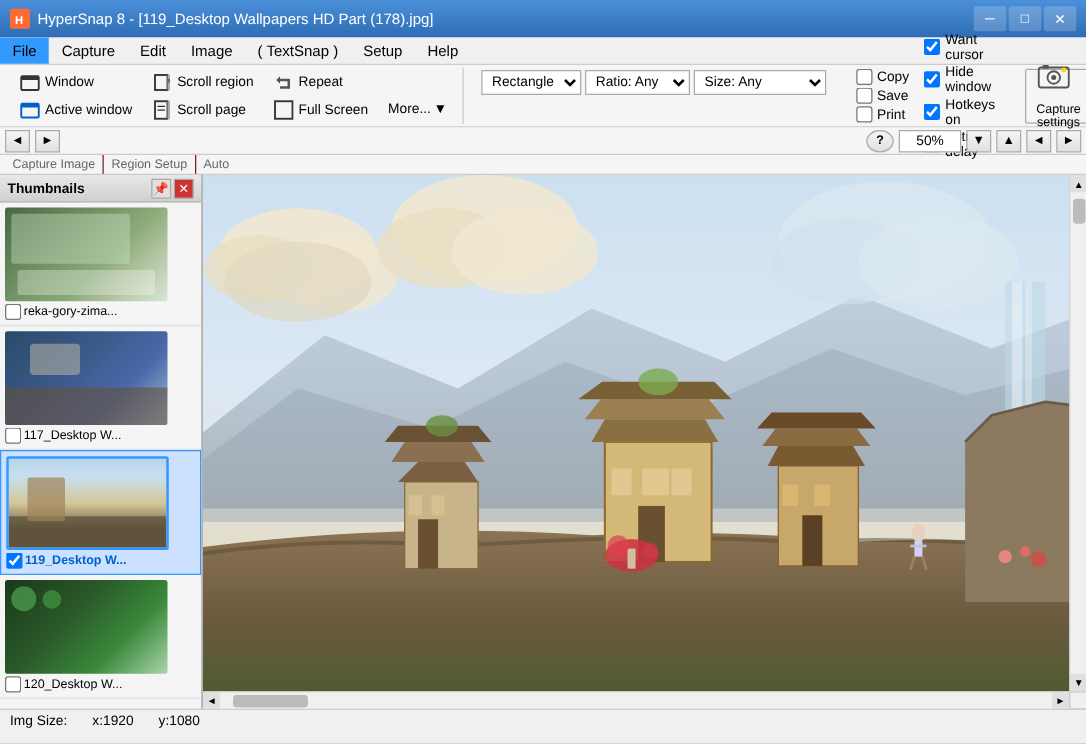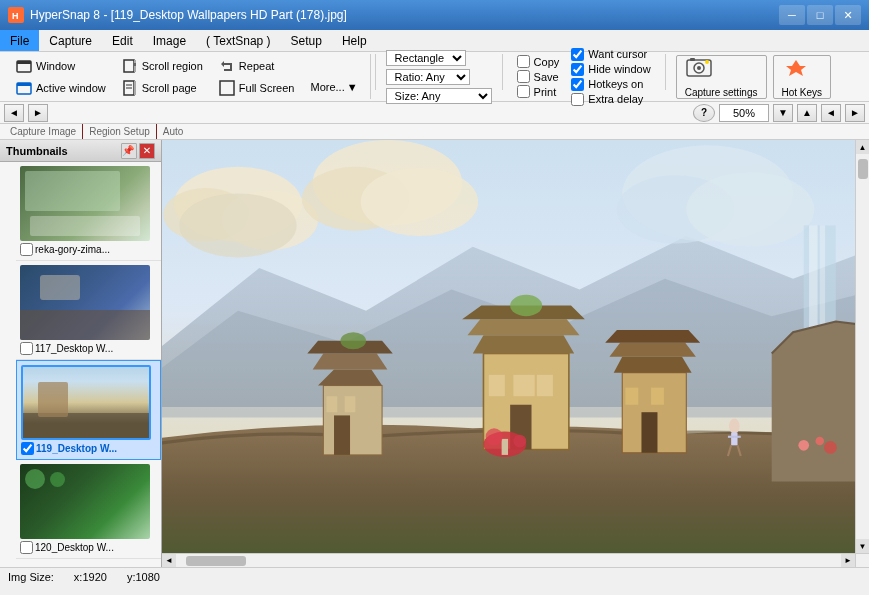--- a/index.html
+++ b/index.html
@@ -203,21 +203,20 @@
       cursor: pointer;
       font-size: 10px;
       display: flex; align-items: center; justify-content: center;
       border-radius: 1px;
     }
     .thumb-ctrl-btn.close-btn { background: #cc3333; color: white; }
 
     .thumbnails-list {
       overflow-y: auto;
       flex: 1;
-      margin-left: 16px;
     }
     .thumb-item {
       padding: 4px;
       cursor: pointer;
       border-bottom: 1px solid #e0e0e0;
     }
     .thumb-item.selected { background: #cce0ff; border: 1px solid #3399ff; }
     .thumb-img {
       width: 130px;
       height: 75px;
@@ -401,21 +400,21 @@
       <div style="height:18px;"></div>
       <div class="more-btn">
         <span>More...</span>
         <span>▼</span>
       </div>
     </div>
   </div>
 
   <div class="sep"></div>
 
-  <div class="toolbar-section" style="flex-direction:column; gap:3px; align-items:flex-start; border-right:none;justify-content:center;">
+  <div class="toolbar-section" style="flex-direction:row; gap:3px; align-items:flex-start; border-right:none;">
     <select class="dropdown-select">
       <option>Rectangle</option>
       <option>Ellipse</option>
       <option>Freehand</option>
     </select>
     <select class="dropdown-select">
       <option>Ratio: Any</option>
       <option>Ratio: 4:3</option>
       <option>Ratio: 16:9</option>
     </select>

